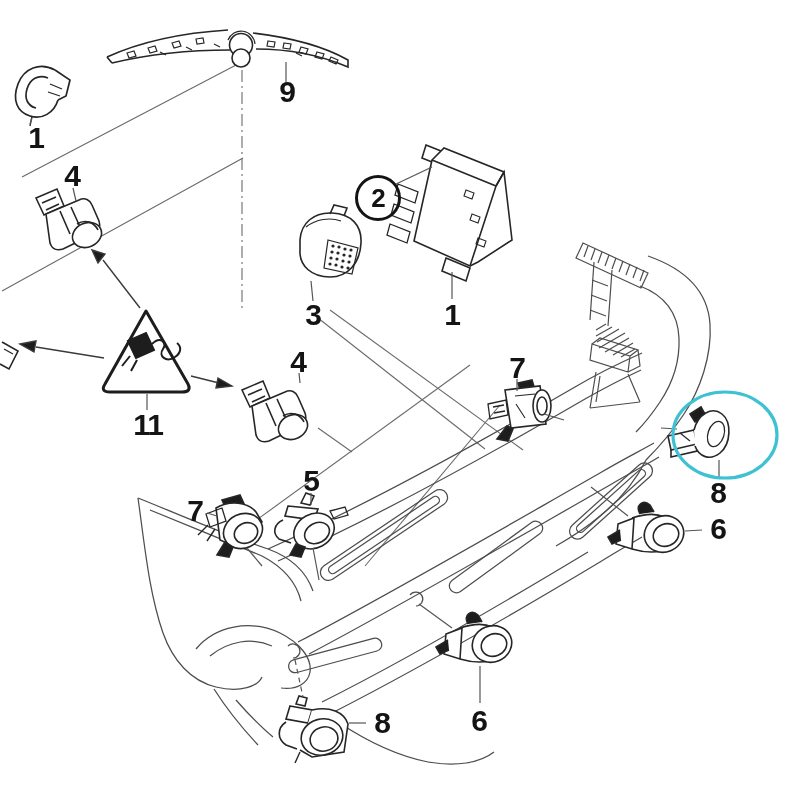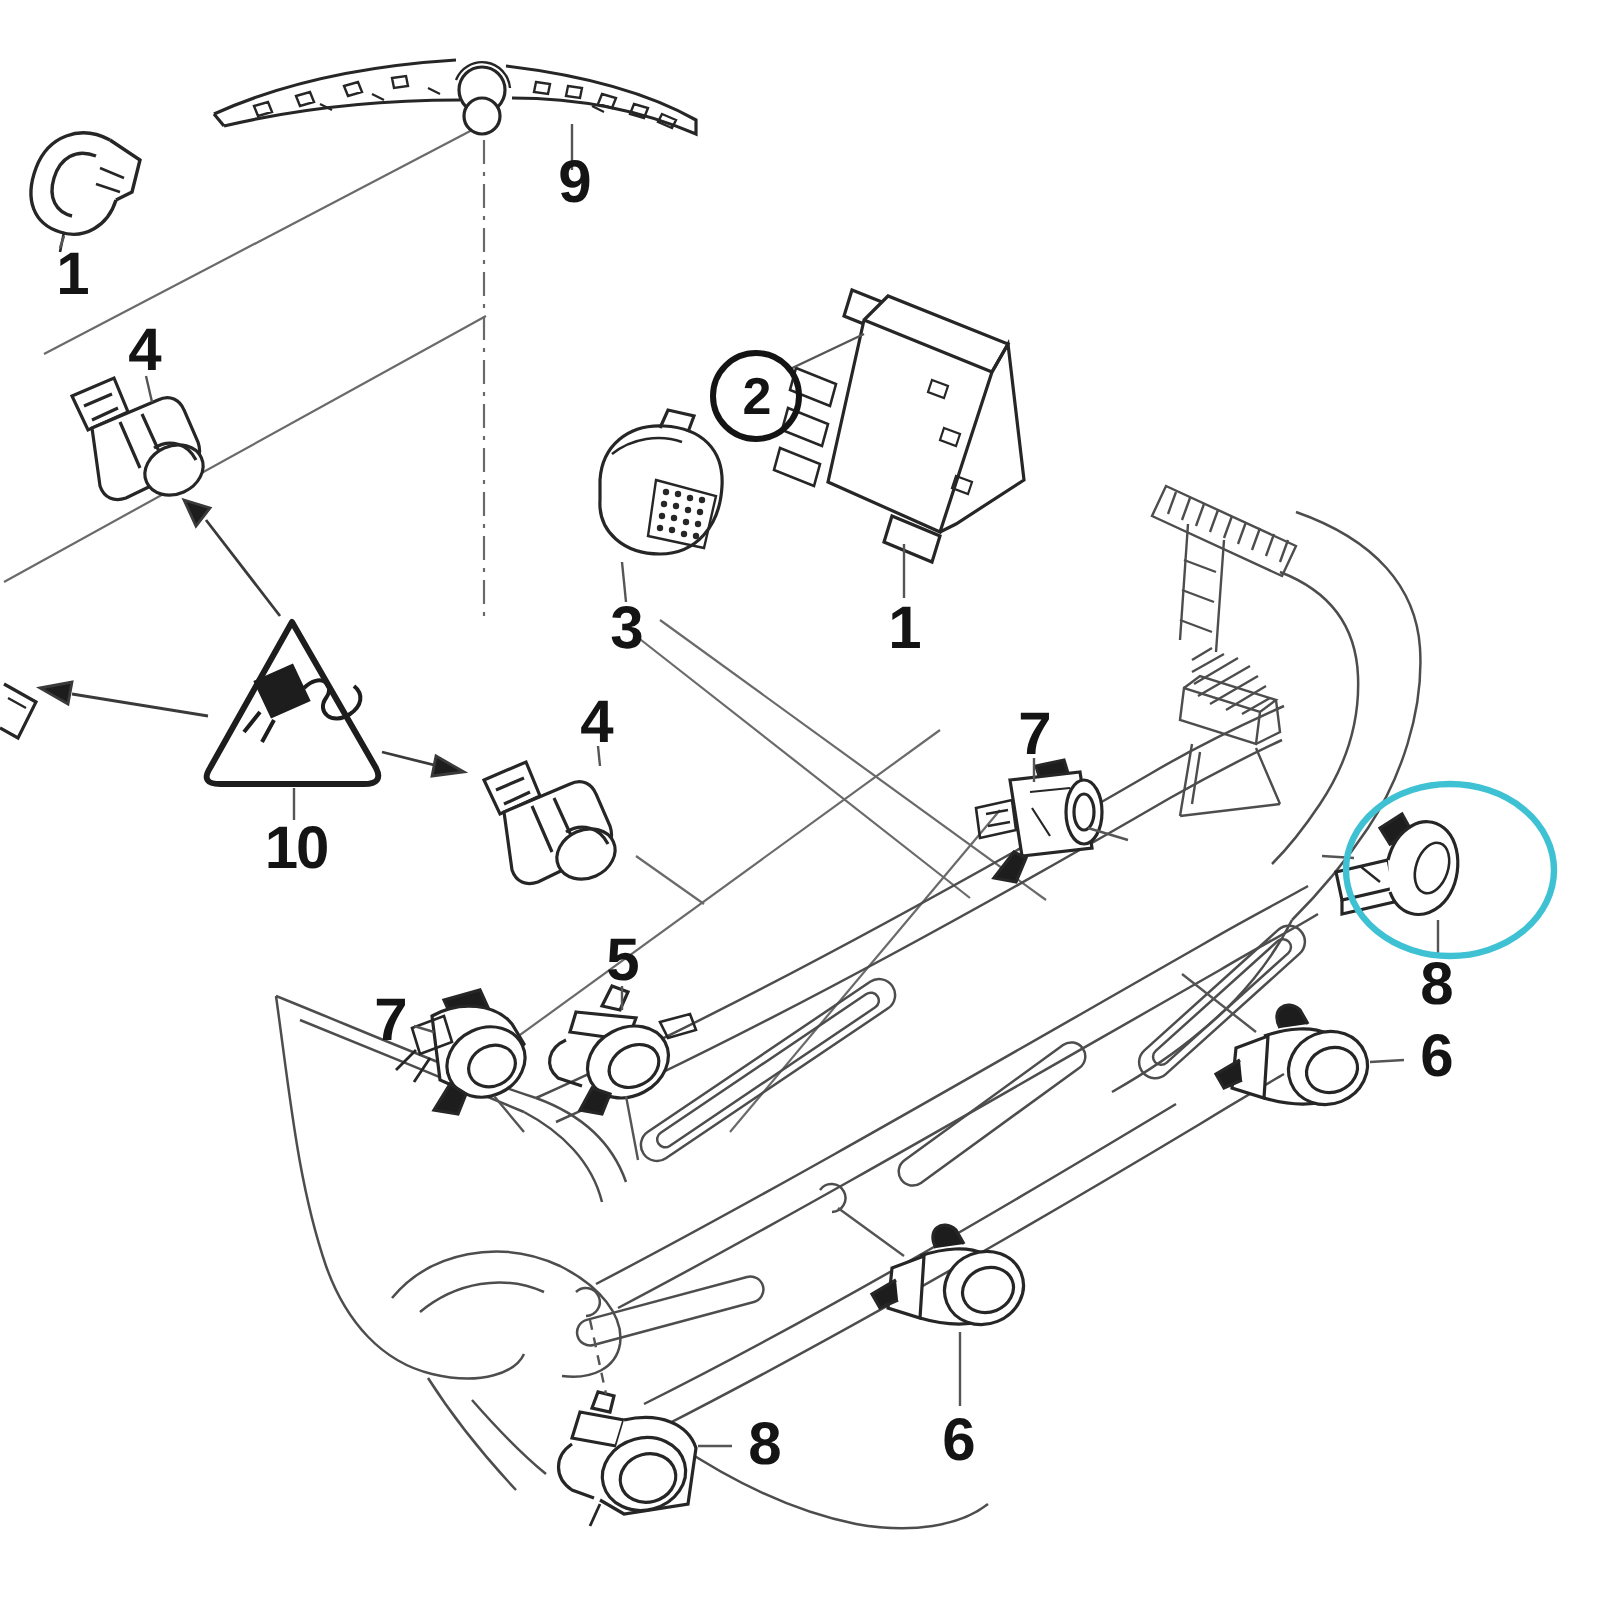--- a/index.html
+++ b/index.html
@@ -261,21 +261,21 @@
 
   <ellipse cx="725" cy="435" rx="52" ry="43" fill="none" stroke="#3fc1d4" stroke-width="3.2"></ellipse>
 </svg>
 
 <div class="callout" style="left:287px;top:92px">9</div>
 <div class="callout" style="left:36px;top:138px">1</div>
 <div class="callout" style="left:72px;top:176px">4</div>
 <div class="callout circled" style="left:378px;top:198px">2</div>
 <div class="callout" style="left:313px;top:315px">3</div>
 <div class="callout" style="left:452px;top:315px">1</div>
-<div class="callout" style="left:148px;top:425px">10</div>
+<div class="callout" style="left:148px;top:425px">11</div>
 <div class="callout" style="left:298px;top:362px">4</div>
 <div class="callout" style="left:517px;top:368px">7</div>
 <div class="callout" style="left:311px;top:481px">5</div>
 <div class="callout" style="left:195px;top:511px">7</div>
 <div class="callout" style="left:718px;top:493px">8</div>
 <div class="callout" style="left:718px;top:529px">6</div>
 <div class="callout" style="left:382px;top:723px">8</div>
 <div class="callout" style="left:479px;top:721px">6</div>
 
 </div>

